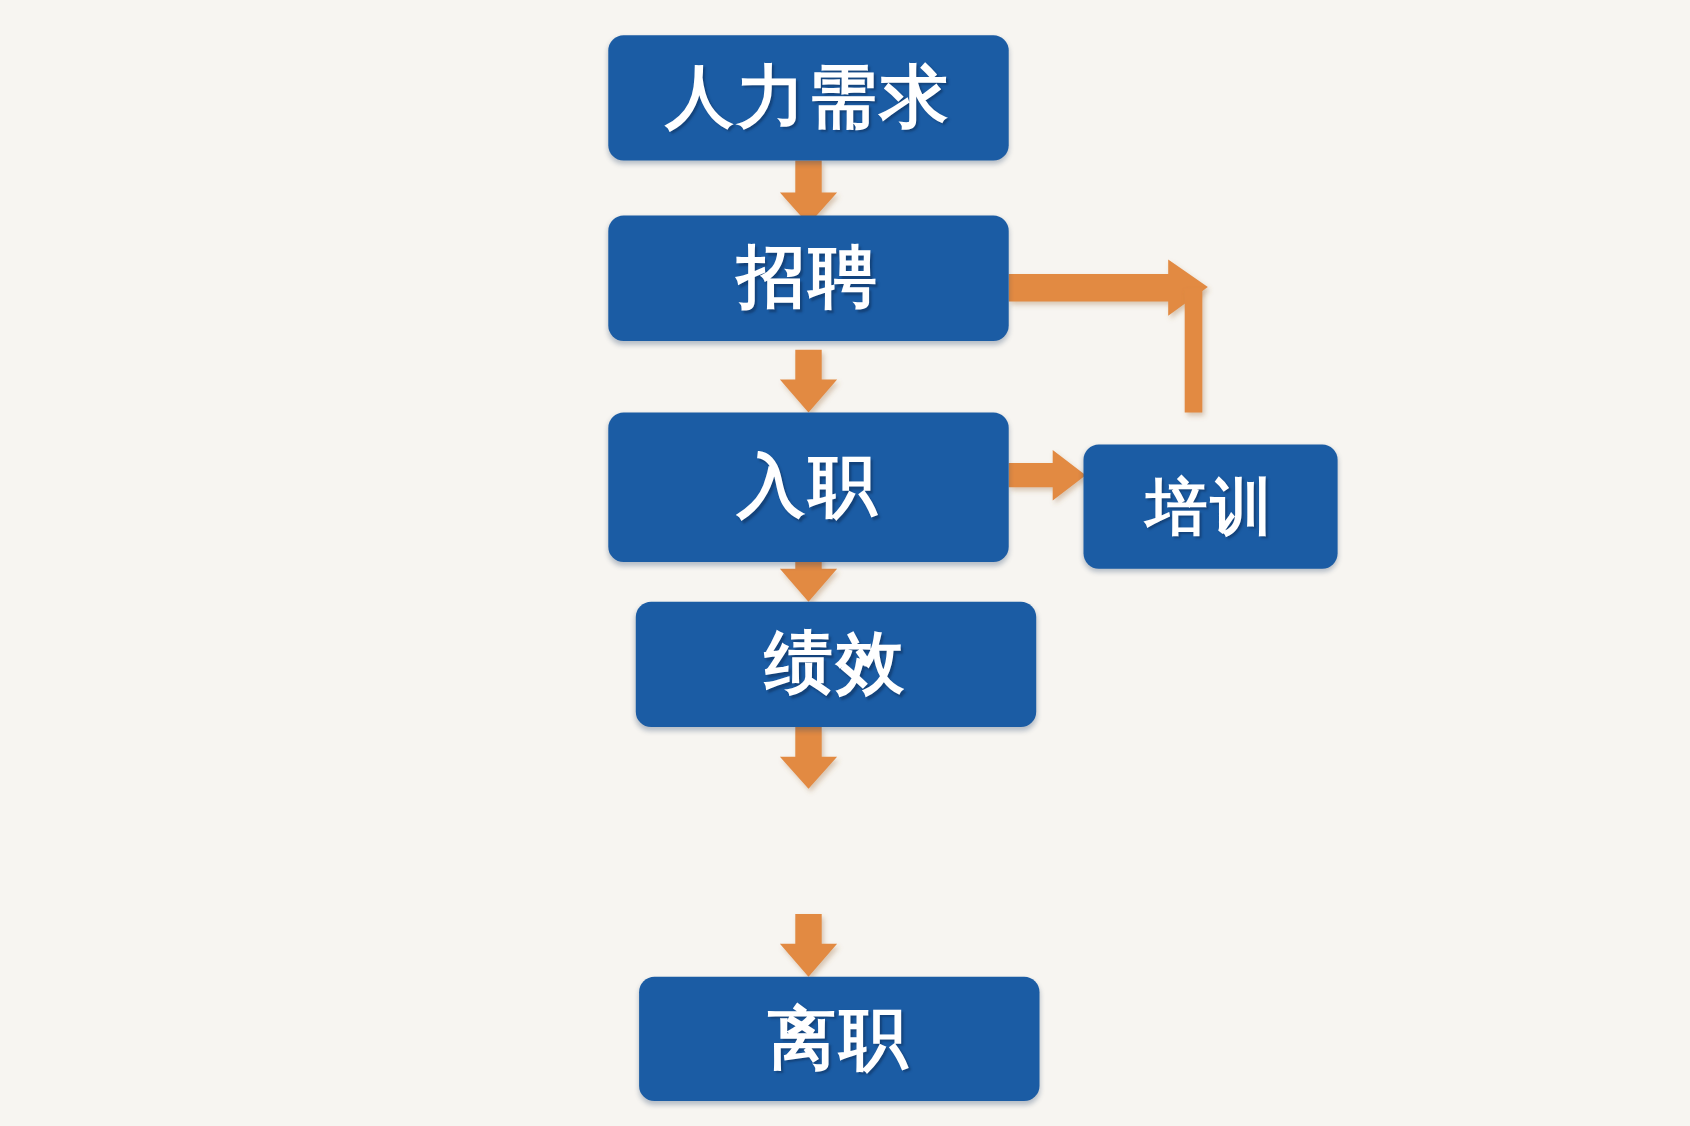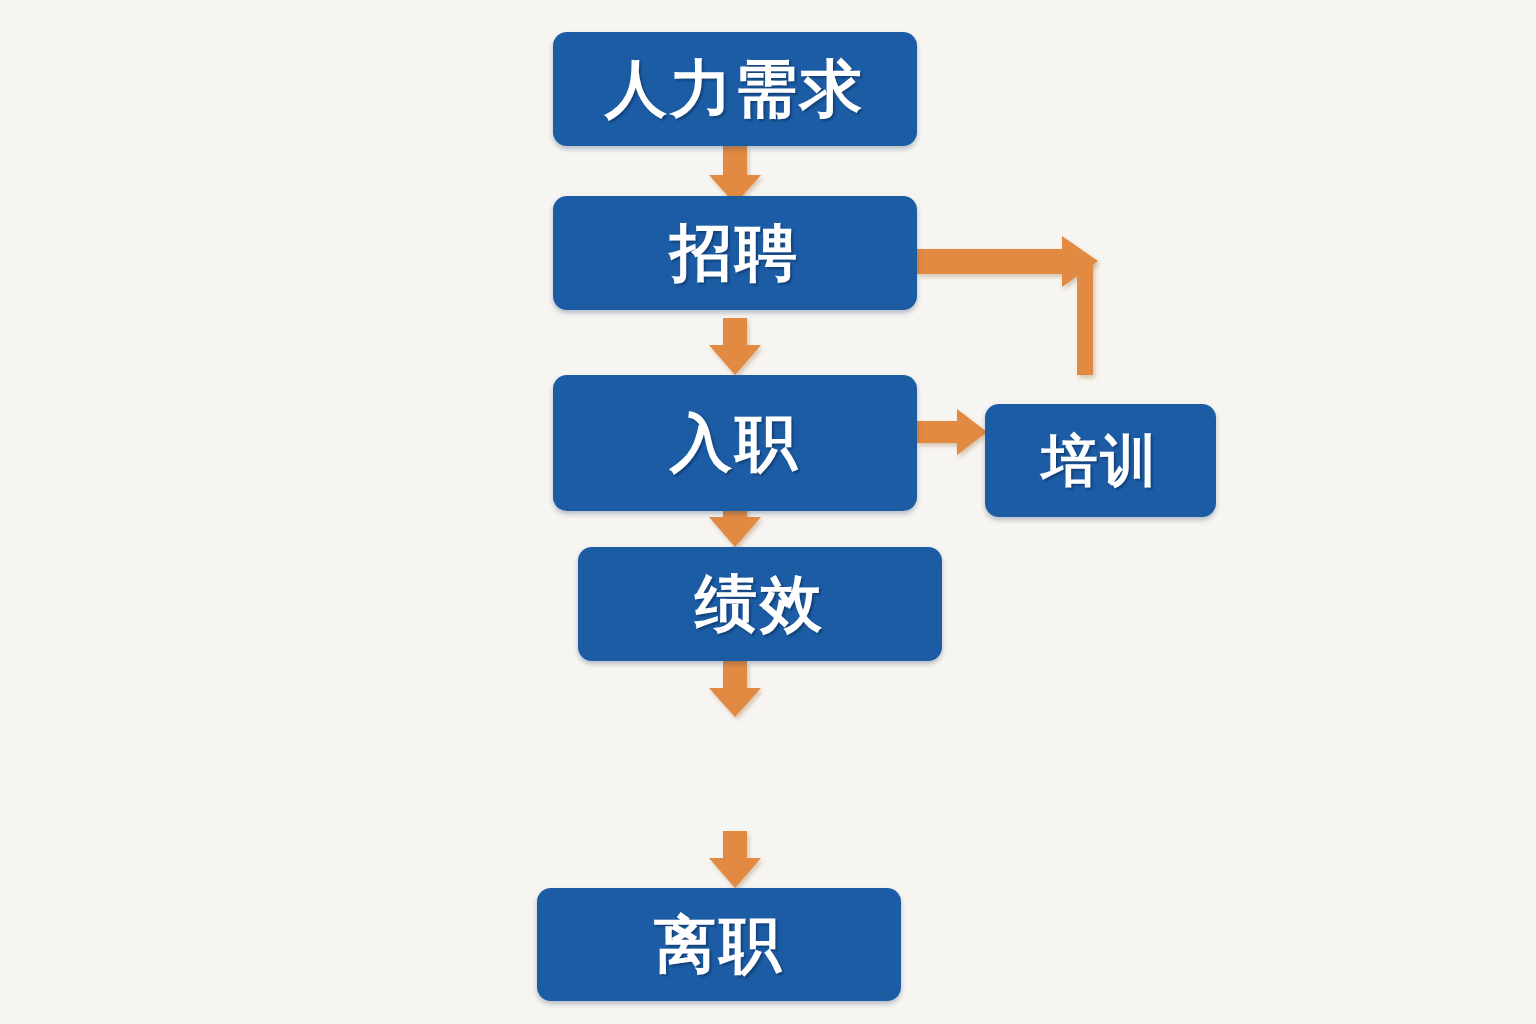--- a/index.html
+++ b/index.html
@@ -105,21 +105,21 @@
 
   <div class="node" style="left:553px; top:375px; width:364px; height:136px;">
     <span class="node-label">入职</span>
   </div>
 
   <div class="node" style="left:578px; top:547px; width:364px; height:114px;">
     <span class="node-label">绩效</span>
   </div>
 
 
-  <div class="node" style="left:537px; top:888px; width:364px; height:113px;">
+  <div class="node" style="left:581px; top:888px; width:364px; height:113px;">
     <span class="node-label">离职</span>
   </div>
 
   <div class="node node-small" style="left:985px; top:375px; width:231px; height:113px;margin-top:29px;">
     <span class="node-label">培训</span>
   </div>
 
 </div>
 
 </body></html>

